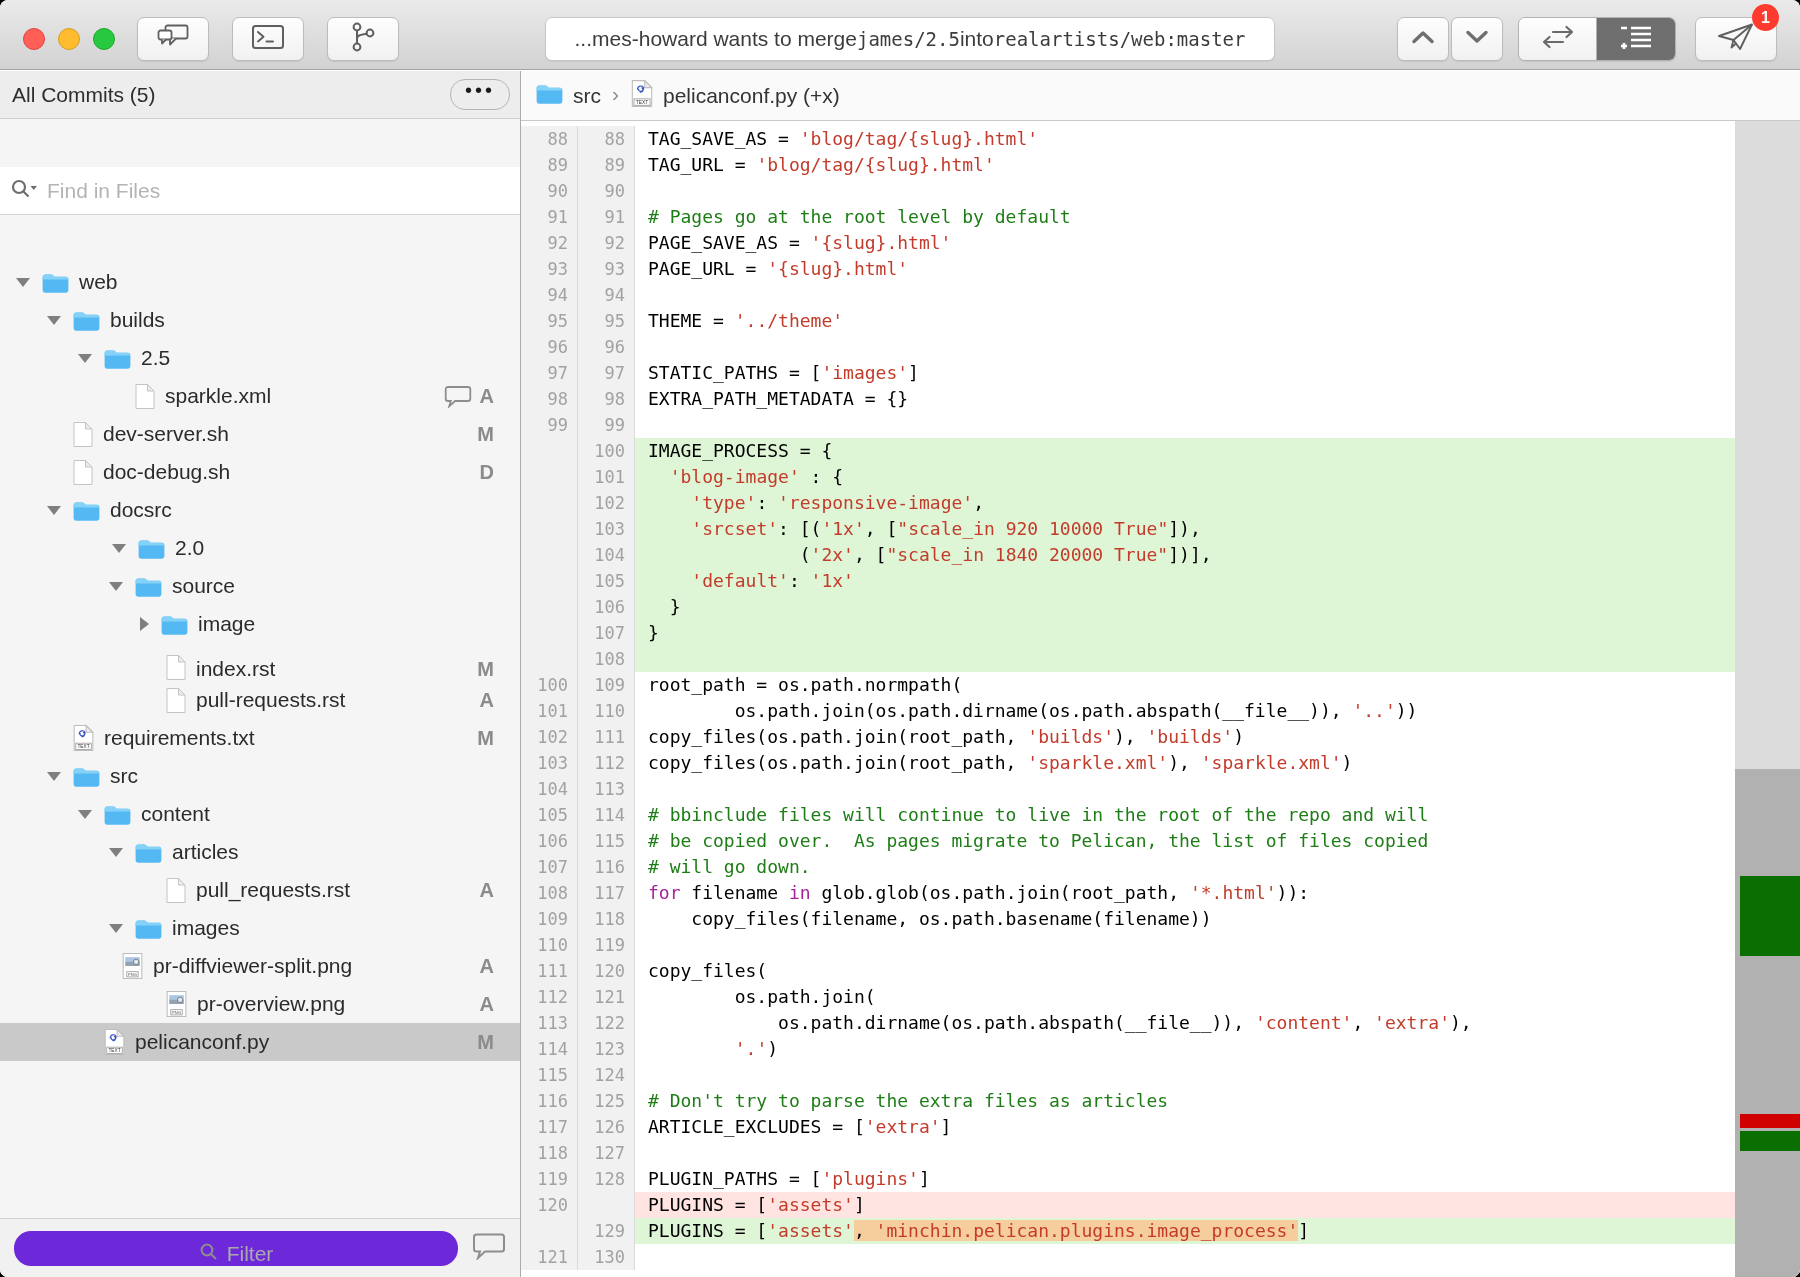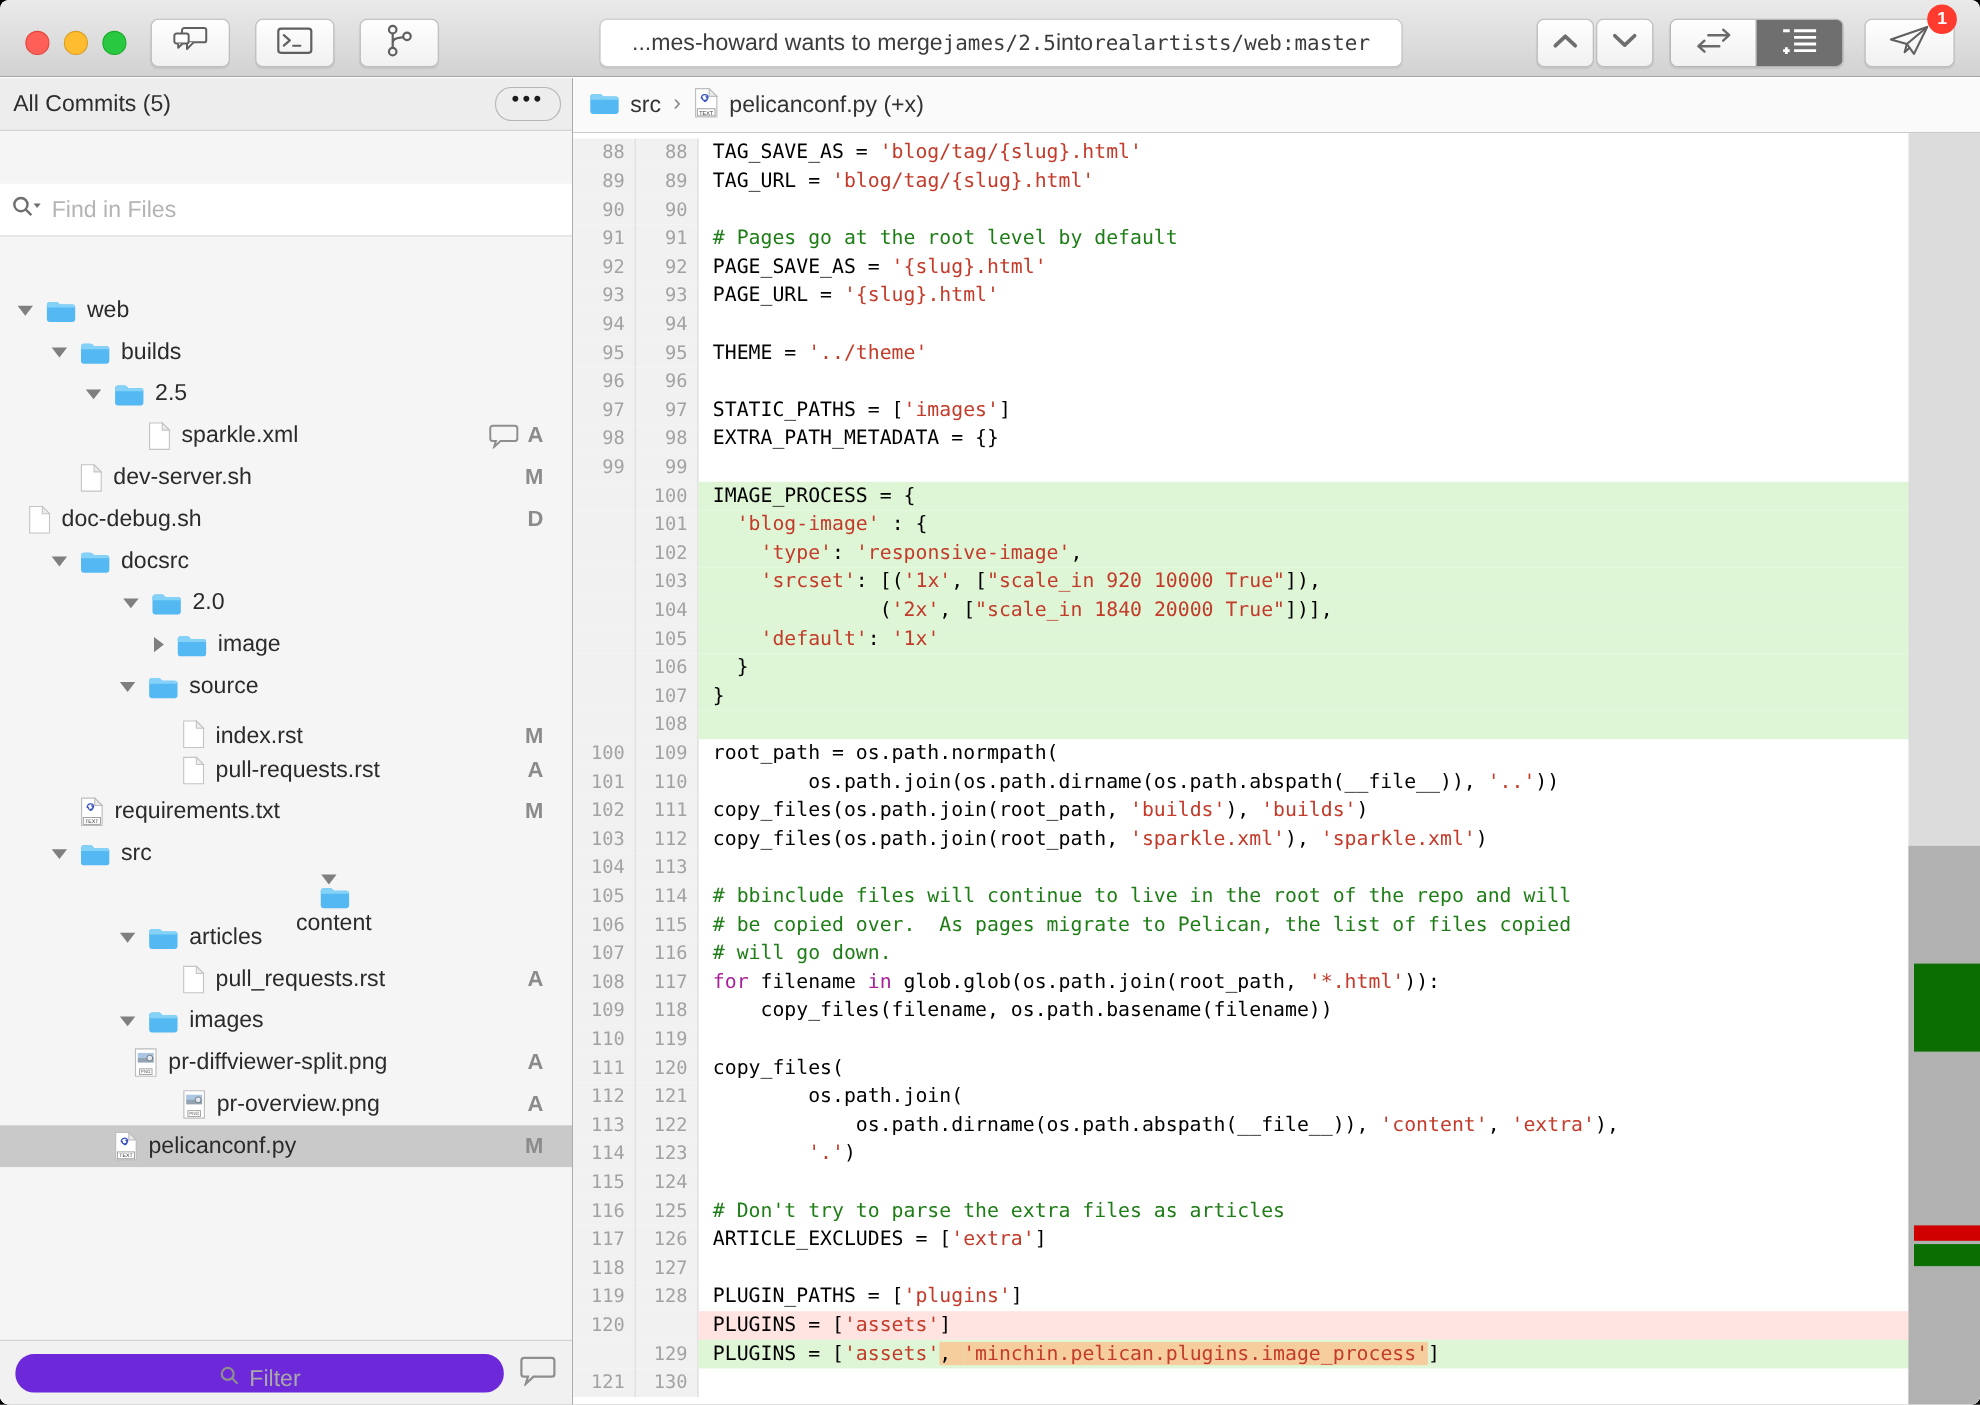--- a/index.html
+++ b/index.html
@@ -245,21 +245,21 @@
               <svg width="22" height="27" viewBox="0 0 22 27">
                 <path d="M2 1.5 L13.5 1.5 L20 8 L20 25.5 L2 25.5 Z" fill="#fff" stroke="#c4c4c4"></path>
                 <path d="M13.5 1.5 L13.5 8 L20 8 Z" fill="#ececec" stroke="#c4c4c4"></path>
               </svg>
             </span>
             <span class="tree-label">dev-server.sh</span>
             <span class="tree-right">
               <span class="status-letter">M</span>
             </span>
           </div>
-          <div class="tree-row" style="">
+          <div class="tree-row" style="padding-left: 47px;">
             <span style="width: 14px; height: 1px; flex: 0 0 auto;"></span>
             <span style="margin-left: 11px; display: flex;">
               <svg width="22" height="27" viewBox="0 0 22 27">
                 <path d="M2 1.5 L13.5 1.5 L20 8 L20 25.5 L2 25.5 Z" fill="#fff" stroke="#c4c4c4"></path>
                 <path d="M13.5 1.5 L13.5 8 L20 8 Z" fill="#ececec" stroke="#c4c4c4"></path>
               </svg>
             </span>
             <span class="tree-label">doc-debug.sh</span>
             <span class="tree-right">
               <span class="status-letter">D</span>
@@ -278,39 +278,39 @@
           <div class="tree-row" style="padding-left: 112px;">
             <span class="tri-down" style="flex: 0 0 auto;"></span>
             <span style="margin-left: 11px; display: flex;">
               <svg width="29" height="23" viewBox="0 0 27 21">
                 <path d="M1.5 5.5 C1.5 4 2.5 3 4 3 L9.5 3 C10.3 3 10.9 3.3 11.4 3.9 L12.6 5.2 L23 5.2 C24.5 5.2 25.5 6.2 25.5 7.7 L25.5 17.5 C25.5 19 24.5 20 23 20 L4 20 C2.5 20 1.5 19 1.5 17.5 Z" fill="#54b8f2"></path>
                 <path d="M1.5 7.8 L25.5 7.8 L25.5 7.2 C25.5 6.1 24.6 5.2 23.5 5.2 L12.6 5.2 L11.3 3.8 C10.9 3.3 10.3 3 9.6 3 L4 3 C2.6 3 1.5 4.1 1.5 5.5 Z" fill="#85d2f8"></path>
               </svg>
             </span>
             <span class="tree-label">2.0</span>
           </div>
+          <div class="tree-row" style="padding-left: 109px;">
+            <span class="tri-down" style="flex: 0 0 auto;"></span>
+            <span style="margin-left: 11px; display: flex;">
+              <svg width="29" height="23" viewBox="0 0 27 21">
+                <path d="M1.5 5.5 C1.5 4 2.5 3 4 3 L9.5 3 C10.3 3 10.9 3.3 11.4 3.9 L12.6 5.2 L23 5.2 C24.5 5.2 25.5 6.2 25.5 7.7 L25.5 17.5 C25.5 19 24.5 20 23 20 L4 20 C2.5 20 1.5 19 1.5 17.5 Z" fill="#54b8f2"></path>
+                <path d="M1.5 7.8 L25.5 7.8 L25.5 7.2 C25.5 6.1 24.6 5.2 23.5 5.2 L12.6 5.2 L11.3 3.8 C10.9 3.3 10.3 3 9.6 3 L4 3 C2.6 3 1.5 4.1 1.5 5.5 Z" fill="#85d2f8"></path>
+              </svg>
+            </span>
+            <span class="tree-label">source</span>
+          </div>
           <div class="tree-row" style="padding-left: 140px;">
             <span class="tri-right" style="flex: 0 0 auto;"></span>
             <span style="margin-left: 11px; display: flex;">
               <svg width="29" height="23" viewBox="0 0 27 21">
                 <path d="M1.5 5.5 C1.5 4 2.5 3 4 3 L9.5 3 C10.3 3 10.9 3.3 11.4 3.9 L12.6 5.2 L23 5.2 C24.5 5.2 25.5 6.2 25.5 7.7 L25.5 17.5 C25.5 19 24.5 20 23 20 L4 20 C2.5 20 1.5 19 1.5 17.5 Z" fill="#54b8f2"></path>
                 <path d="M1.5 7.8 L25.5 7.8 L25.5 7.2 C25.5 6.1 24.6 5.2 23.5 5.2 L12.6 5.2 L11.3 3.8 C10.9 3.3 10.3 3 9.6 3 L4 3 C2.6 3 1.5 4.1 1.5 5.5 Z" fill="#85d2f8"></path>
               </svg>
             </span>
             <span class="tree-label">image</span>
-          </div>
-          <div class="tree-row" style="padding-left: 109px;">
-            <span class="tri-down" style="flex: 0 0 auto;"></span>
-            <span style="margin-left: 11px; display: flex;">
-              <svg width="29" height="23" viewBox="0 0 27 21">
-                <path d="M1.5 5.5 C1.5 4 2.5 3 4 3 L9.5 3 C10.3 3 10.9 3.3 11.4 3.9 L12.6 5.2 L23 5.2 C24.5 5.2 25.5 6.2 25.5 7.7 L25.5 17.5 C25.5 19 24.5 20 23 20 L4 20 C2.5 20 1.5 19 1.5 17.5 Z" fill="#54b8f2"></path>
-                <path d="M1.5 7.8 L25.5 7.8 L25.5 7.2 C25.5 6.1 24.6 5.2 23.5 5.2 L12.6 5.2 L11.3 3.8 C10.9 3.3 10.3 3 9.6 3 L4 3 C2.6 3 1.5 4.1 1.5 5.5 Z" fill="#85d2f8"></path>
-              </svg>
-            </span>
-            <span class="tree-label">source</span>
           </div>
           <div class="tree-row" style="padding-left: 140px; align-items: flex-end;">
             <span style="width: 14px; height: 1px; flex: 0 0 auto;"></span>
             <span style="margin-left: 11px; display: flex;">
               <svg width="22" height="27" viewBox="0 0 22 27">
                 <path d="M2 1.5 L13.5 1.5 L20 8 L20 25.5 L2 25.5 Z" fill="#fff" stroke="#c4c4c4"></path>
                 <path d="M13.5 1.5 L13.5 8 L20 8 Z" fill="#ececec" stroke="#c4c4c4"></path>
               </svg>
             </span>
             <span class="tree-label">index.rst</span>
@@ -350,21 +350,21 @@
           <div class="tree-row" style="padding-left: 47px;">
             <span class="tri-down" style="flex: 0 0 auto;"></span>
             <span style="margin-left: 11px; display: flex;">
               <svg width="29" height="23" viewBox="0 0 27 21">
                 <path d="M1.5 5.5 C1.5 4 2.5 3 4 3 L9.5 3 C10.3 3 10.9 3.3 11.4 3.9 L12.6 5.2 L23 5.2 C24.5 5.2 25.5 6.2 25.5 7.7 L25.5 17.5 C25.5 19 24.5 20 23 20 L4 20 C2.5 20 1.5 19 1.5 17.5 Z" fill="#54b8f2"></path>
                 <path d="M1.5 7.8 L25.5 7.8 L25.5 7.2 C25.5 6.1 24.6 5.2 23.5 5.2 L12.6 5.2 L11.3 3.8 C10.9 3.3 10.3 3 9.6 3 L4 3 C2.6 3 1.5 4.1 1.5 5.5 Z" fill="#85d2f8"></path>
               </svg>
             </span>
             <span class="tree-label">src</span>
           </div>
-          <div class="tree-row" style="padding-left: 78px; flex-direction: column;">
+          <div class="tree-row" style="padding-left: 78px;">
             <span class="tri-down" style="flex: 0 0 auto;"></span>
             <span style="margin-left: 11px; display: flex;">
               <svg width="29" height="23" viewBox="0 0 27 21">
                 <path d="M1.5 5.5 C1.5 4 2.5 3 4 3 L9.5 3 C10.3 3 10.9 3.3 11.4 3.9 L12.6 5.2 L23 5.2 C24.5 5.2 25.5 6.2 25.5 7.7 L25.5 17.5 C25.5 19 24.5 20 23 20 L4 20 C2.5 20 1.5 19 1.5 17.5 Z" fill="#54b8f2"></path>
                 <path d="M1.5 7.8 L25.5 7.8 L25.5 7.2 C25.5 6.1 24.6 5.2 23.5 5.2 L12.6 5.2 L11.3 3.8 C10.9 3.3 10.3 3 9.6 3 L4 3 C2.6 3 1.5 4.1 1.5 5.5 Z" fill="#85d2f8"></path>
               </svg>
             </span>
             <span class="tree-label">content</span>
           </div>
           <div class="tree-row" style="padding-left: 109px;">

